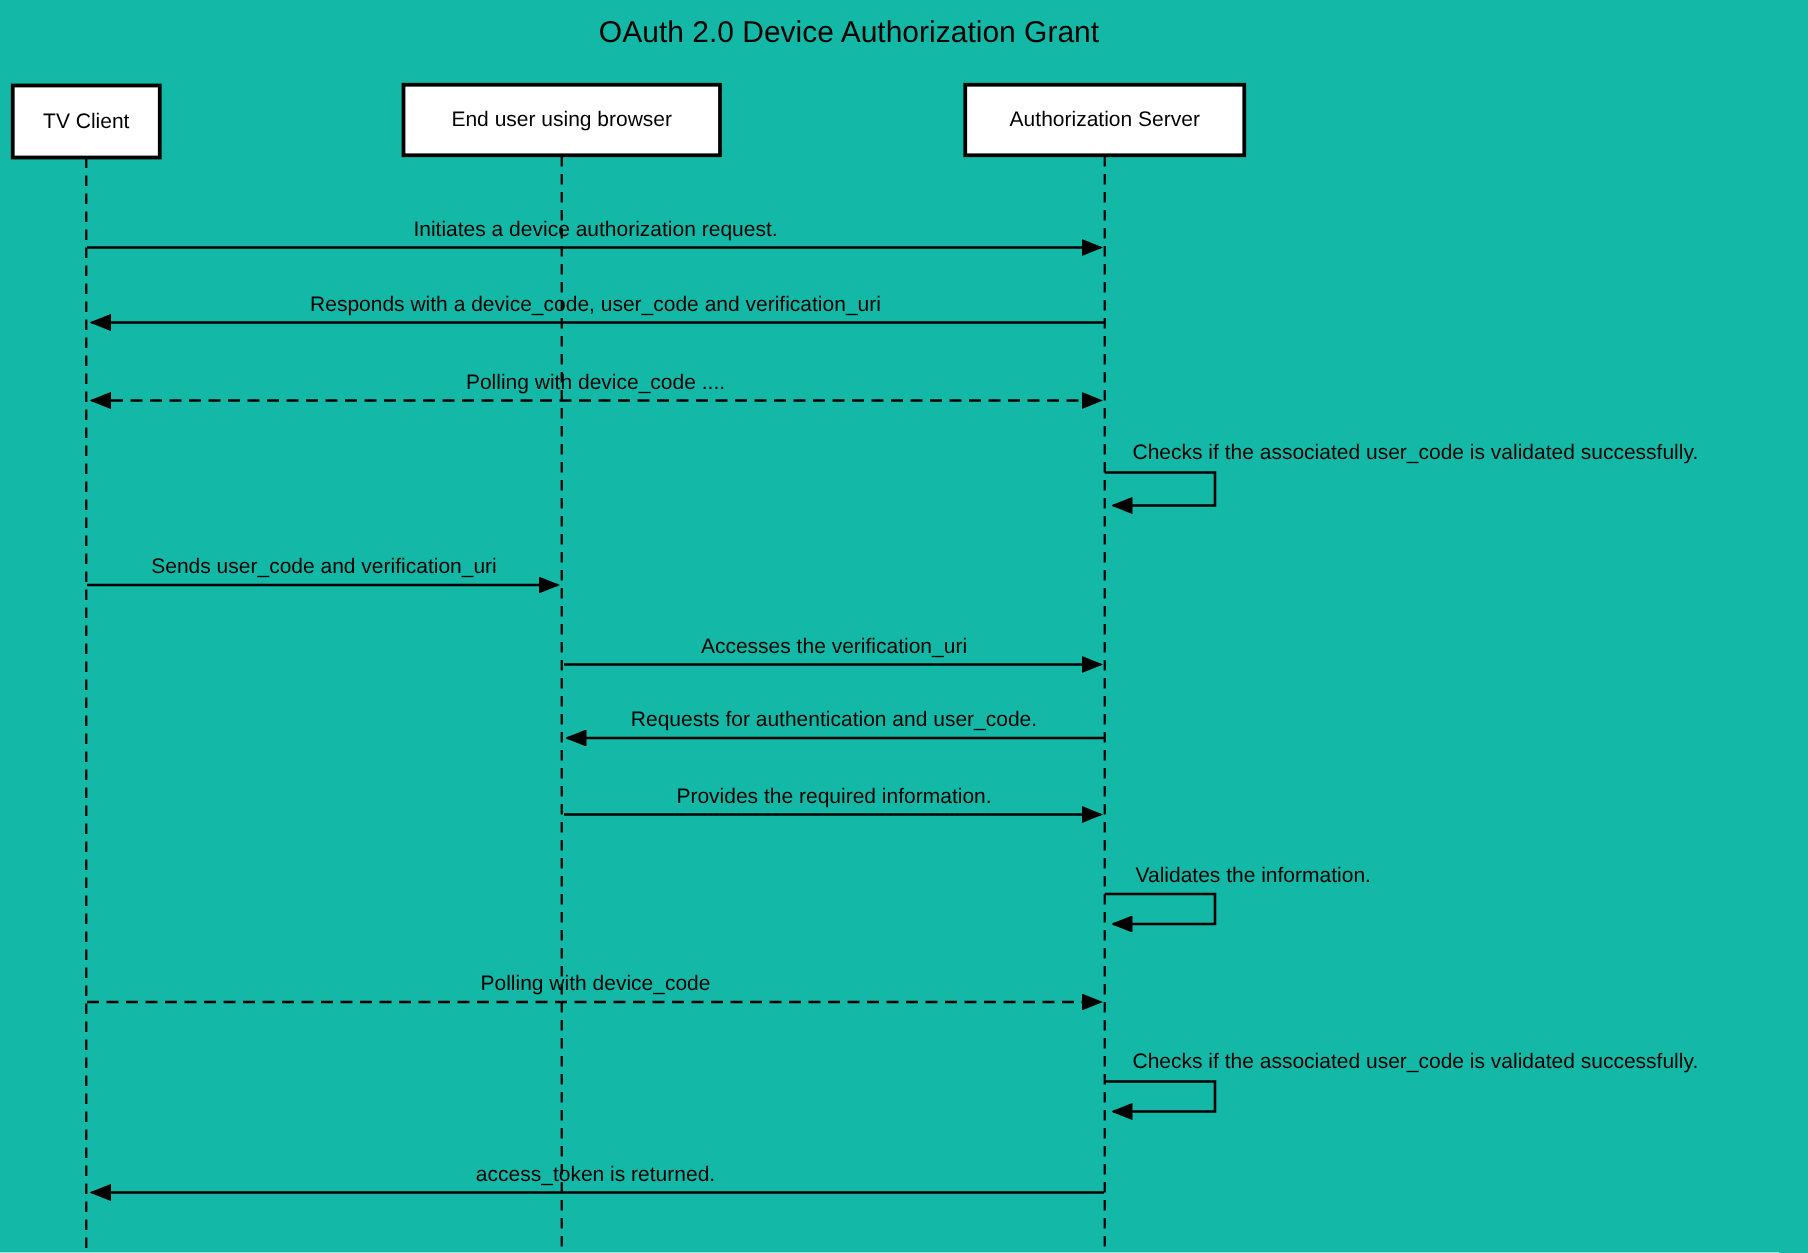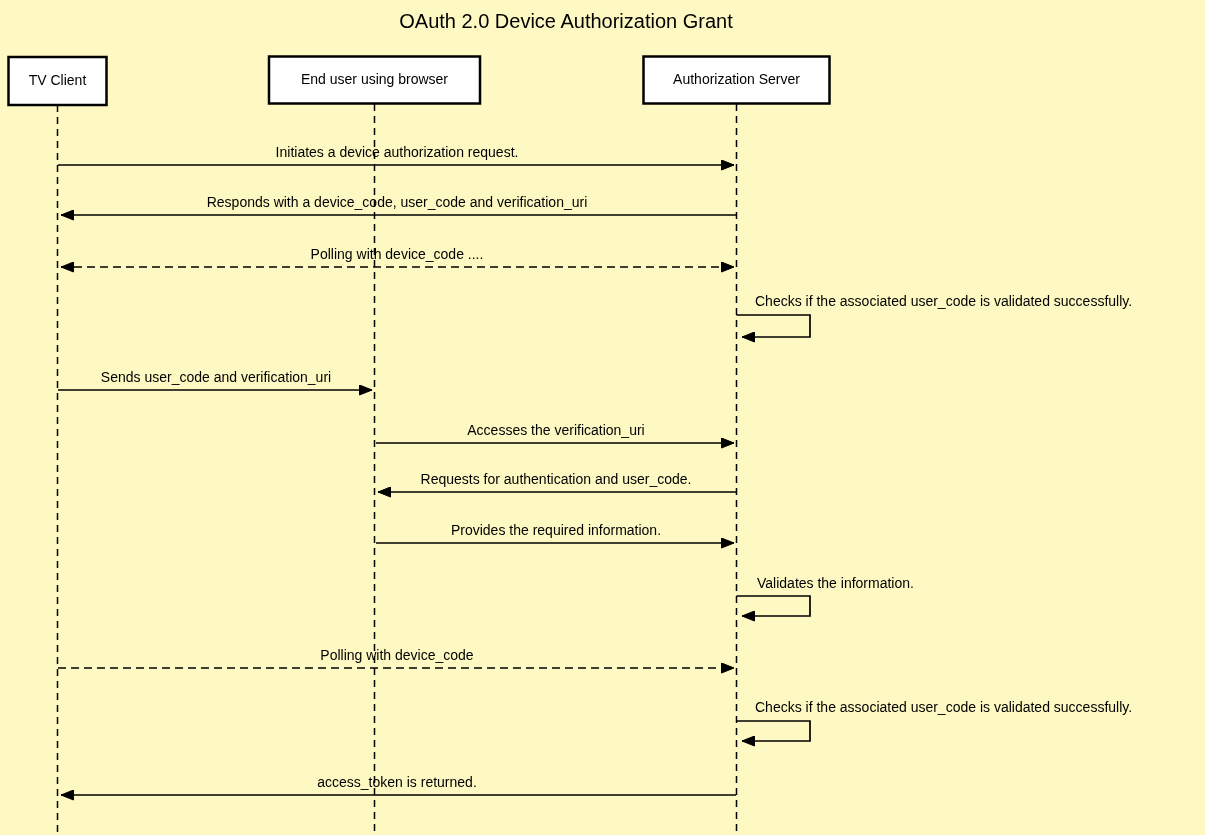--- a/index.html
+++ b/index.html
@@ -4,21 +4,21 @@
 <style>
   html, body {
     margin: 0;
     padding: 0;
     background: #ffffff;
   }
   .canvas {
     position: relative;
     width: 1205px;
     height: 835px;
-    background: #fef9c3;
+    background: #14b8a6;
     font-family: "Liberation Sans", sans-serif;
   }
   svg text {
     font-family: "Liberation Sans", sans-serif;
     fill: #000000;
   }
   .title-text {
     font-size: 20px;
   }
   .actor-text, .msg-text {

